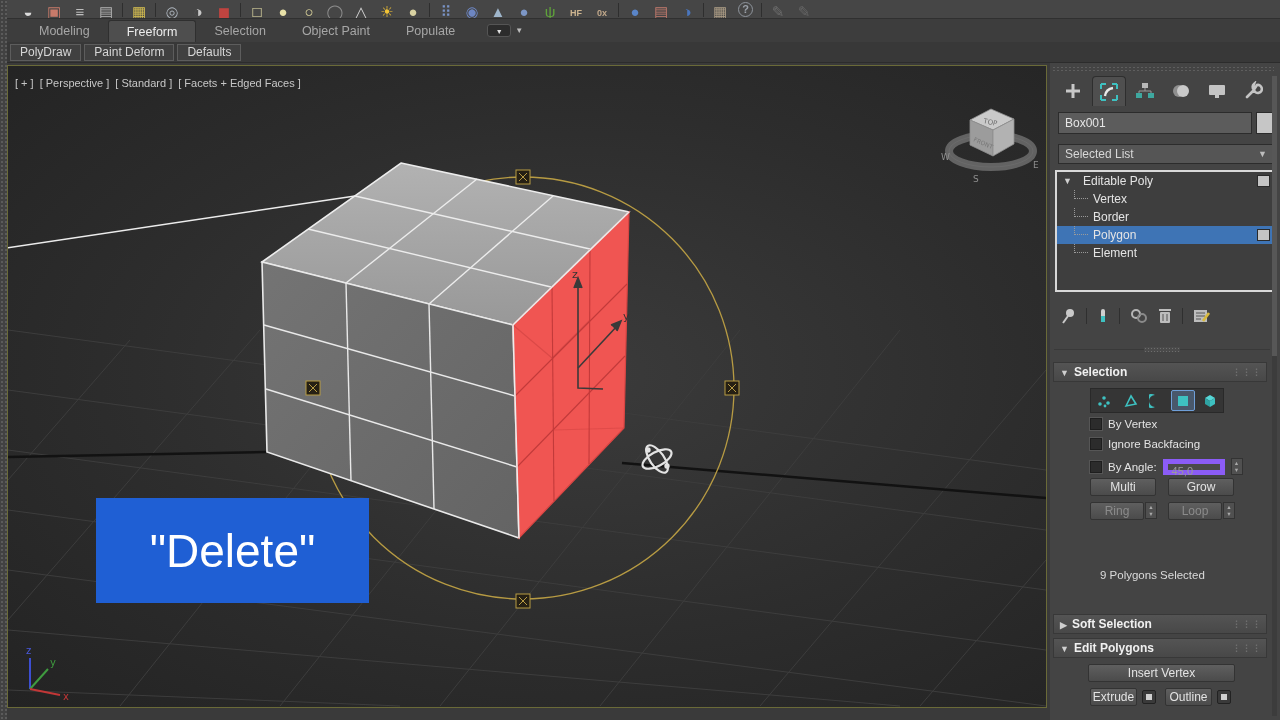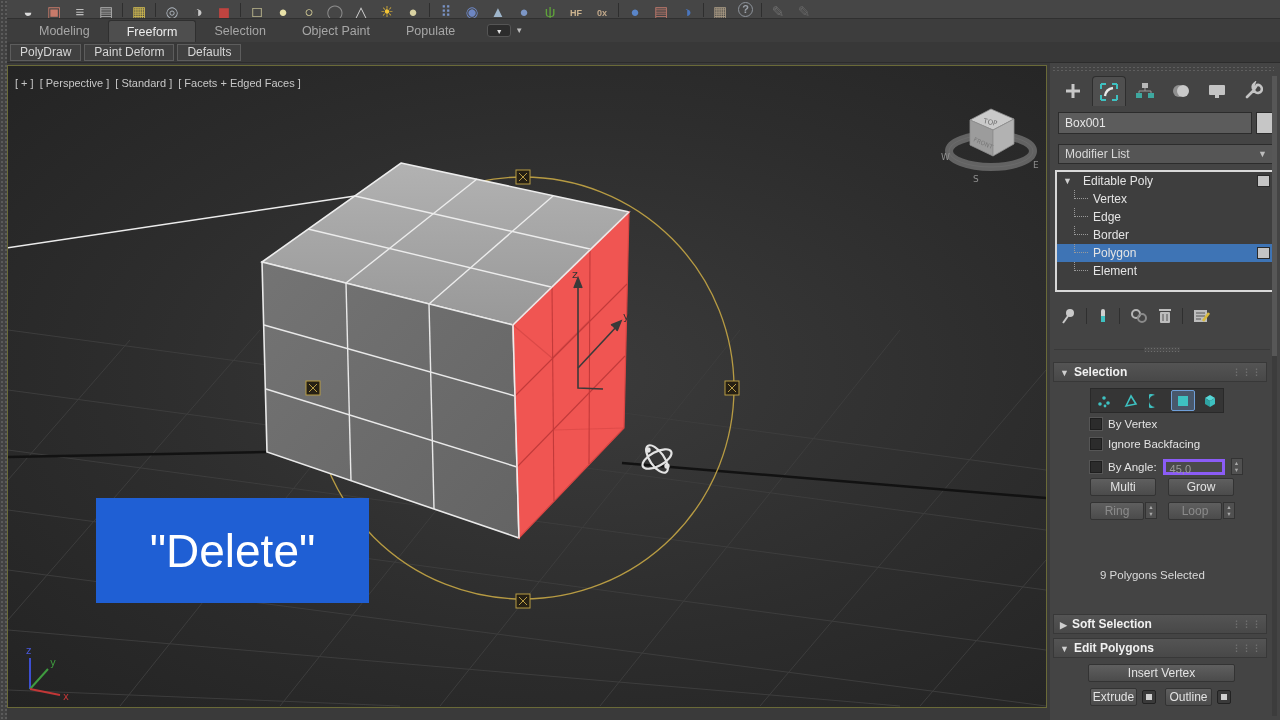--- a/index.html
+++ b/index.html
@@ -97,21 +97,21 @@
     letter-spacing:1px; line-height:18px; }
 
   #subobj-row { position:absolute; left:40px; top:325px; width:134px; height:25px; background:#353535;
     border:1px solid #292929; display:flex; align-items:center; justify-content:space-around; }
   .so-cell { width:24px; height:21px; display:flex; align-items:center; justify-content:center; cursor:default; }
   .so-cell.active { background:#49586b; border:1.5px solid #6f9fd8; border-radius:2px; }
 
   .chk-row { position:absolute; left:40px; display:flex; align-items:center; gap:6px; color:#e3e3e3; }
   .chk { width:12px; height:12px; background:#2c2c2c; border:1px solid #1e1e1e;
     box-shadow:0 0 0 1px #565656; cursor:default; }
-  #angle-field { width:62px; height:16px; background:#4a4a4a; border:3px solid #8b5cf6;
+  #angle-field { width:62px; height:16px; background:#4a4a4a; border:5px solid #8b5cf6;
     color:#9b9b9b; font-size:11px; line-height:15px; padding:0 4px; }
   .spinner { width:12px; height:17px; background:#505050; border:1px solid #333; display:flex;
     flex-direction:column; align-items:center; justify-content:center; font-size:5.5px; color:#aaa;
     line-height:7px; cursor:default; }
 
   .pbtn { position:absolute; height:18px; background:linear-gradient(#5f5f5f,#4b4b4b);
     border:1px solid #333; border-radius:2px; color:#e3e3e3; font-size:12px; text-align:center;
     line-height:16px; cursor:default; }
   .pbtn.disabled { color:#8b8b8b; }
   .settings-btn { position:absolute; width:14px; height:14px; background:#3a3a3a; border:1px solid #222;
@@ -374,37 +374,33 @@
   <div class="ptab" style="left:186px">
     <svg width="20" height="20">
       <path d="M4,16 L11,9 M11,9 a4,4 0 1 0 3,-5 l-2,3 -2,-1 1,-3 a4,4 0 0 0 0,6" stroke="#c4c4c4" stroke-width="2.6" fill="none" stroke-linecap="round"></path>
       </svg>
   </div>
 
   <input id="obj-name" value="Box001" style="">
   <div id="obj-color"></div>
 
   <div id="modifier-list">
-    <span>Modifier List</span>
+    <span>Selected List</span>
     <span class="dd-arrow">▼</span>
   </div>
 
   <div id="stack-box">
     <div class="stack-row">
       <span class="arrow">▼</span>
       <span class="lbl-root">Editable Poly</span>
       <span class="onoff"></span>
     </div>
     <div class="stack-row">
       <span class="tree"></span>
       <span class="lbl-child">Vertex</span>
-    </div>
-    <div class="stack-row">
-      <span class="tree"></span>
-      <span class="lbl-child">Edge</span>
     </div>
     <div class="stack-row">
       <span class="tree"></span>
       <span class="lbl-child">Border</span>
     </div>
     <div class="stack-row selected">
       <span class="tree"></span>
       <span class="lbl-child">Polygon</span>
       <span class="onoff"></span>
     </div>

